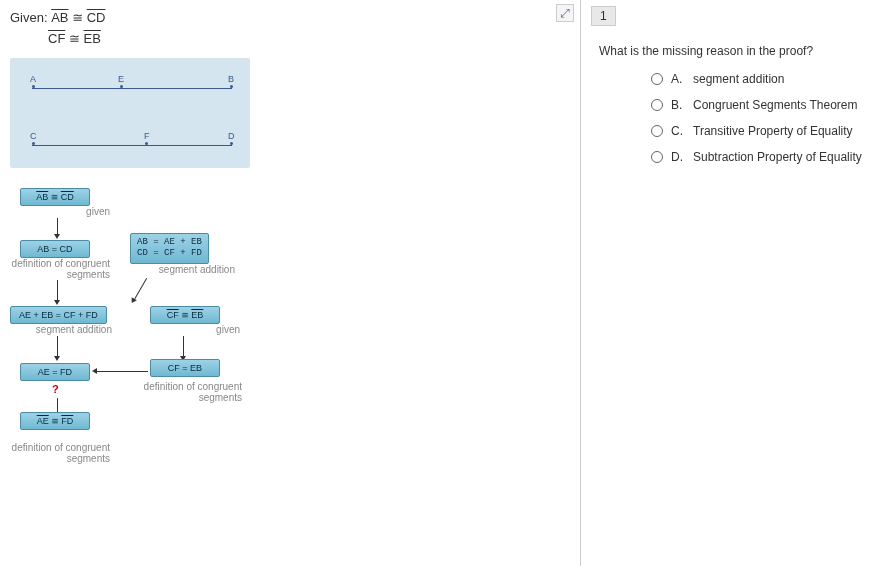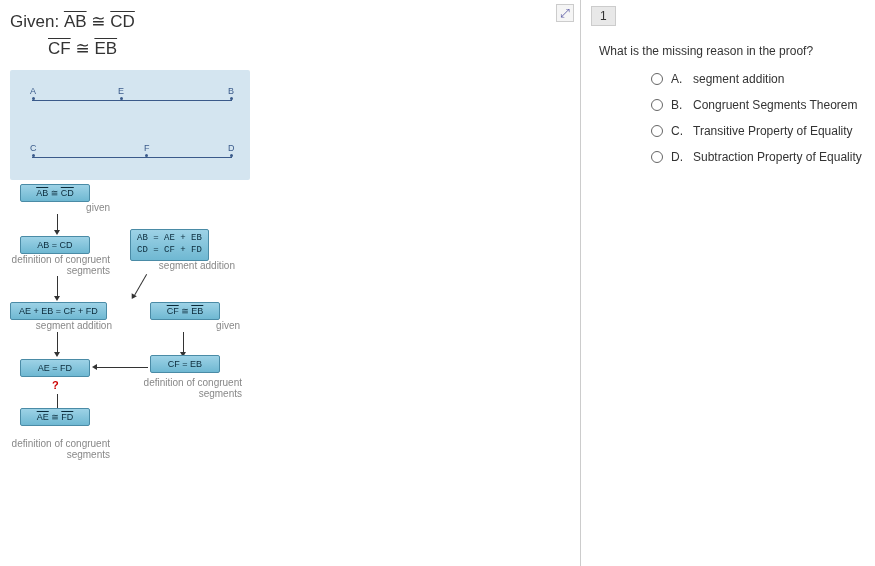--- a/index.html
+++ b/index.html
@@ -1,27 +1,27 @@
 <!DOCTYPE html>
 <html><head>
 <meta charset="utf-8">
 <style>
   * { box-sizing: border-box; margin: 0; padding: 0; }
   body { font-family: Arial, sans-serif; font-size: 12px; color: #333; background: #fff; display: flex; width: 875px; height: 566px; overflow: hidden; }
   .left-panel { width: 580px; padding: 8px 10px; position: relative; }
   .right-panel { width: 295px; border-left: 1px solid #ccc; padding: 6px 10px; }
   .expand-icon { position:absolute; top:4px; right:6px; width:18px; height:18px; border:1px solid #ccc; display:flex; align-items:center; justify-content:center; color:#66a; font-size:12px; background:#f5f5f5; cursor:pointer;}
-  .given-prove { font-size: 17px; line-height: 1.6; }
+  .given-prove { font-size: 13px; line-height: 1.6; }
   .seg { text-decoration: overline; display:inline-block; }
   .diagram { background: #d4e5f0; width: 240px; height: 110px; margin-top: 8px; position: relative; border-radius:2px;}
   .dpoint { position:absolute; font-size:9px; color:#3a5a8a; }
   .dpoint::after { content:''; display:block; width:3px; height:3px; background:#3a5a8a; border-radius:50%; margin:1px auto 0;}
   .dline { position:absolute; height:1px; background:#3a5a8a; }
   .proof-label { font-size: 12px; margin-top: 10px; }
-  .flow { position: relative; margin-top:4px; height: 310px; }
+  .flow { position: relative; margin-top:20px; height: 310px; }
   .box { position:absolute; background: linear-gradient(#9dd2e6,#6fb8d2); border:1px solid #4a8ba6; padding:3px 8px; font-size:9px; color:#0a2a3a; border-radius:2px; text-align:center; min-width:70px; }
   .box.big { padding:3px 6px; line-height:1.3; }
   .reason { position:absolute; font-size:10px; color:#888; text-align:right; width:110px;}
   .arrow { position:absolute; }
   .arrow .shaft { width:1px; background:#333; margin:0 auto; }
   .arrow .head { width:0;height:0;border-left:3px solid transparent;border-right:3px solid transparent;border-top:5px solid #333; margin:0 auto; }
   .qmark { position:absolute; color:#c00; font-size:11px; font-weight:bold;}
   .q-number-box { display:inline-block; background:#e8e8e8; border:1px solid #ccc; padding:2px 8px; font-size:12px; margin-bottom:8px;}
   .question-text { font-size: 12px; margin: 10px 0 14px 8px; }
   .options { margin-left: 60px; }

